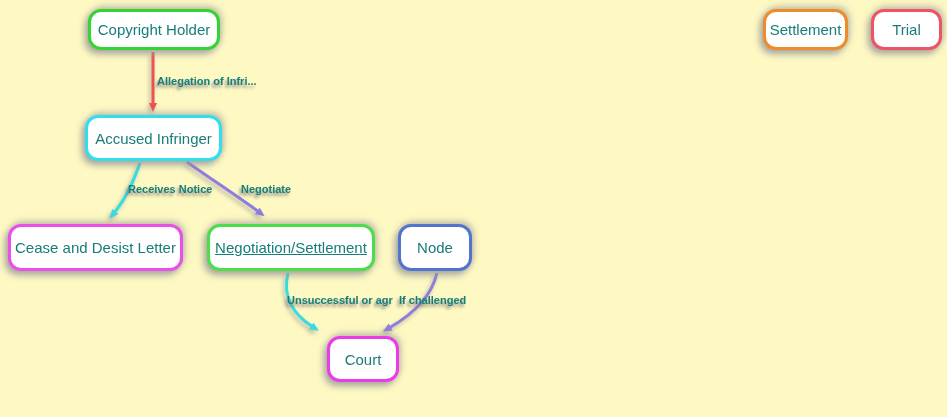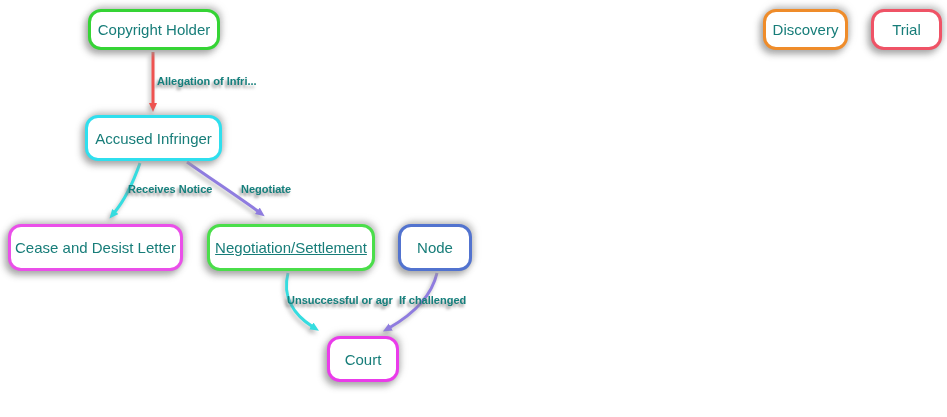--- a/index.html
+++ b/index.html
@@ -1,17 +1,17 @@
 <!DOCTYPE html>
 <html><head>
 <meta charset="utf-8">
 <style>
   html,body{margin:0;padding:0;background:#000;}
   #stage{
-    position:relative;width:947px;height:417px;background:#ffffff;overflow:hidden;
+    position:relative;width:947px;height:417px;background:#fef9c3;overflow:hidden;
     font-family:"Liberation Sans", sans-serif;
   }
   .node{
     position:absolute;background:#fff;border:3px solid #888;border-radius:13px;
     display:flex;align-items:center;justify-content:center;
     color:#177d79;font-size:15px;line-height:1;white-space:nowrap;
     box-shadow:-3px 4px 7px rgba(150,150,150,.85), 2px -3px 6px rgba(150,150,150,.55);
     box-sizing:border-box;
   }
   .n-copyright{left:88px;top:9px;width:132px;height:41px;border-color:#35d435;}
@@ -56,21 +56,21 @@
     <path d="M140,163 C133,183 124,201 114,213" stroke="#35dde0" stroke-width="3" fill="none" marker-end="url(#ar-cyan)"></path>
     <path d="M187,162 C214,181 240,198 259,212" stroke="#8f7ce0" stroke-width="3" fill="none" marker-end="url(#ar-purple)"></path>
     <path d="M288,273 C282,297 294,315 313,327" stroke="#35dde0" stroke-width="3" fill="none" marker-end="url(#ar-cyan)"></path>
     <path d="M437,273 C431,299 410,316 389,328" stroke="#8f7ce0" stroke-width="3" fill="none" marker-end="url(#ar-purple)"></path>
   </svg>
 
   <div class="node n-copyright">
     <span>Copyright Holder</span>
   </div>
   <div class="node n-disc">
-    <span>Discovery</span>
+    <span>Settlement</span>
   </div>
   <div class="node n-trial">
     <span>Trial</span>
   </div>
   <div class="node n-ai">
     <span>Accused Infringer</span>
   </div>
   <div class="node n-cdl">
     <span>Cease and Desist Letter</span>
   </div>

